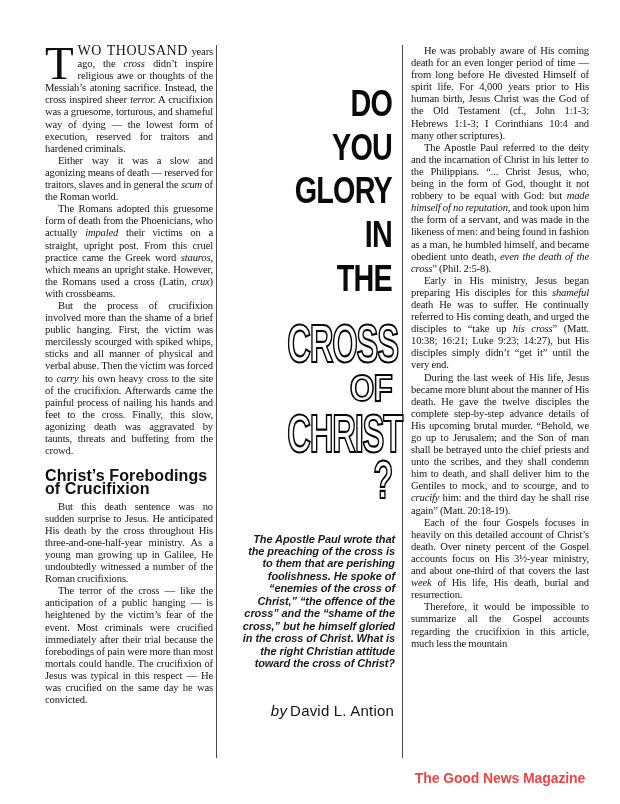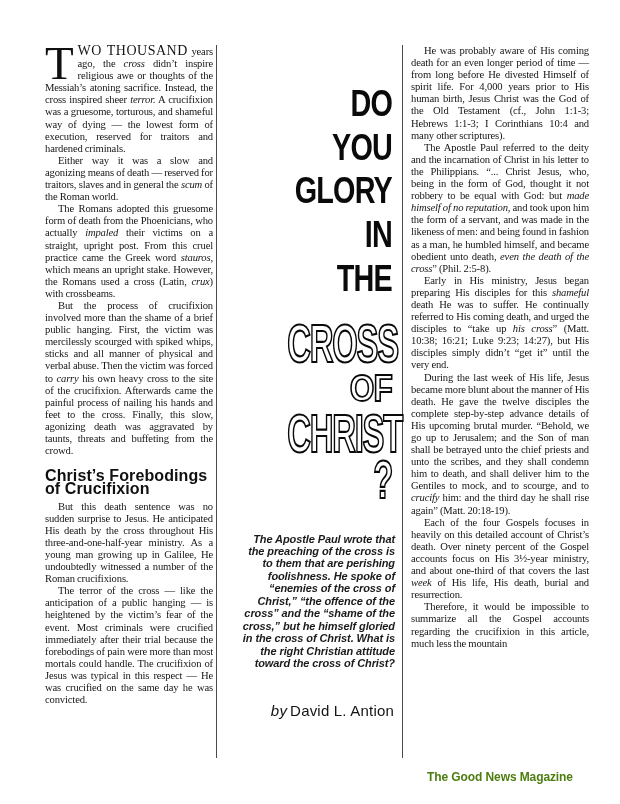--- a/index.html
+++ b/index.html
@@ -98,23 +98,23 @@
   }
   .byline .by{font-style:italic;margin-right:3px;}
 
   
   .footer{
     position:absolute;
     left:411px;top:770px;width:178px;
     text-align:center;
     font-family:"Liberation Sans", sans-serif;
     font-weight:bold;
-    font-size:12px;
+    font-size:14px;
     letter-spacing:-0.1px;
-    color:#4d7c0f;
+    color:#ef4444;
   }
 </style>
 </head>
 <body>
 
 <div class="page">
   <div class="columns">
 
     <section class="col col-left">
       <p class="no-indent" id="lead-paragraph"><span class="dropcap">T</span><span class="smallcaps">WO THOUSAND</span> years ago, the <em>cross</em> didn’t inspire religious awe or thoughts of the Messiah’s atoning sacrifice. Instead, the cross inspired sheer <em>terror.</em> A crucifixion was a gruesome, torturous, and shameful way of dying — the lowest form of execution, reserved for traitors and hardened criminals.</p>

